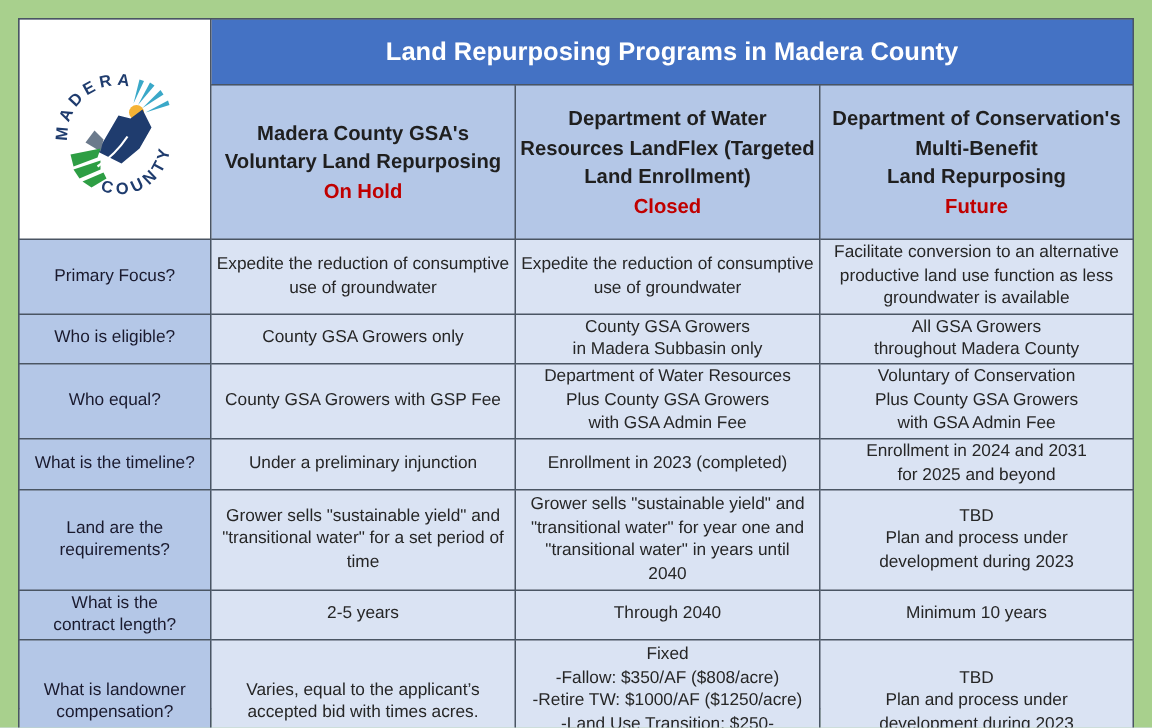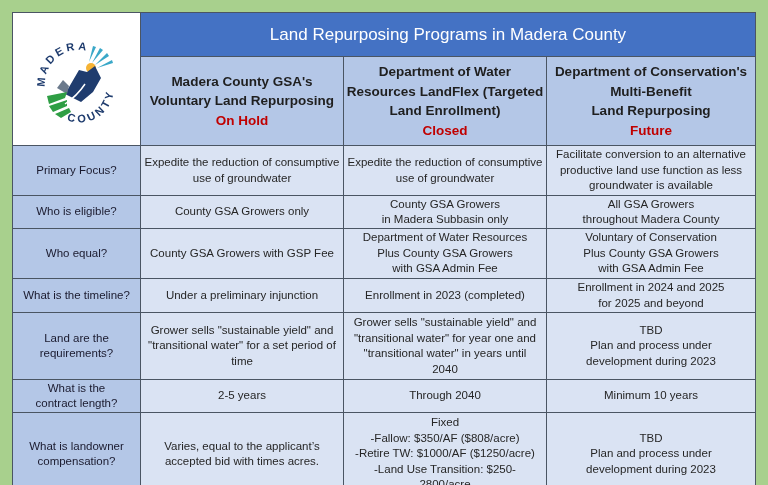--- a/index.html
+++ b/index.html
@@ -39,21 +39,21 @@
   col.c2 { width: 203px; }
   col.c3 { width: 209px; }
 
   .logo-cell {
     background: #ffffff;
     padding: 0 !important;
   }
   .title-cell {
     background: #4472c4;
     color: #ffffff !important;
-    font-weight: normal;
+    font-weight: bold;
     font-size: 17px !important;
     line-height: 27px !important;
     height: 44px;
   }
   .col-head {
     background: #b4c7e7;
     font-weight: bold;
     font-size: 13.5px !important;
     line-height: 19.5px !important;
     color: #1f1f1f !important;
@@ -118,21 +118,21 @@
             <polygon points="20,64 40,60 38,66 22,72"></polygon>
             <polygon points="22,74 40,68 40,74 26,80"></polygon>
             <polygon points="28,82 42,76 44,80 34,86"></polygon>
           </g>
           <path d="M 38 72 Q 50 64 58 52" stroke="#ffffff" stroke-width="1.5" fill="none"></path>
         </svg>
       </div>
     </td>
     <td class="title-cell" colspan="3">Land Repurposing Programs in Madera County</td>
   </tr>
-  <tr style="height:89px">
+  <tr style="height:103px">
     <td class="col-head">
       <span class="line">Madera County GSA's</span>
       <span class="line">Voluntary Land Repurposing</span>
       <span class="status">On Hold</span>
     </td>
     <td class="col-head">
       <span class="line">Department of Water</span>
       <span class="line">Resources LandFlex (Targeted</span>
       <span class="line">Land Enrollment)</span>
       <span class="status">Closed</span>
@@ -204,21 +204,21 @@
     <td class="row-label">
             <span class="line">What is the timeline?</span>
           </td>
     <td class="cell">
       <span class="line">Under a preliminary injunction</span>
     </td>
     <td class="cell">
       <span class="line">Enrollment in 2023 (completed)</span>
     </td>
     <td class="cell">
-      <span class="line">Enrollment in 2024 and 2025</span>
+      <span class="line">Enrollment in 2024 and 2031</span>
       <span class="line">for 2025 and beyond</span>
     </td>
   </tr>
 
   <tr style="height:67px">
     <td class="row-label">
       <span class="line">Land are the</span>
       <span class="line">requirements?</span>
     </td>
     <td class="cell">

